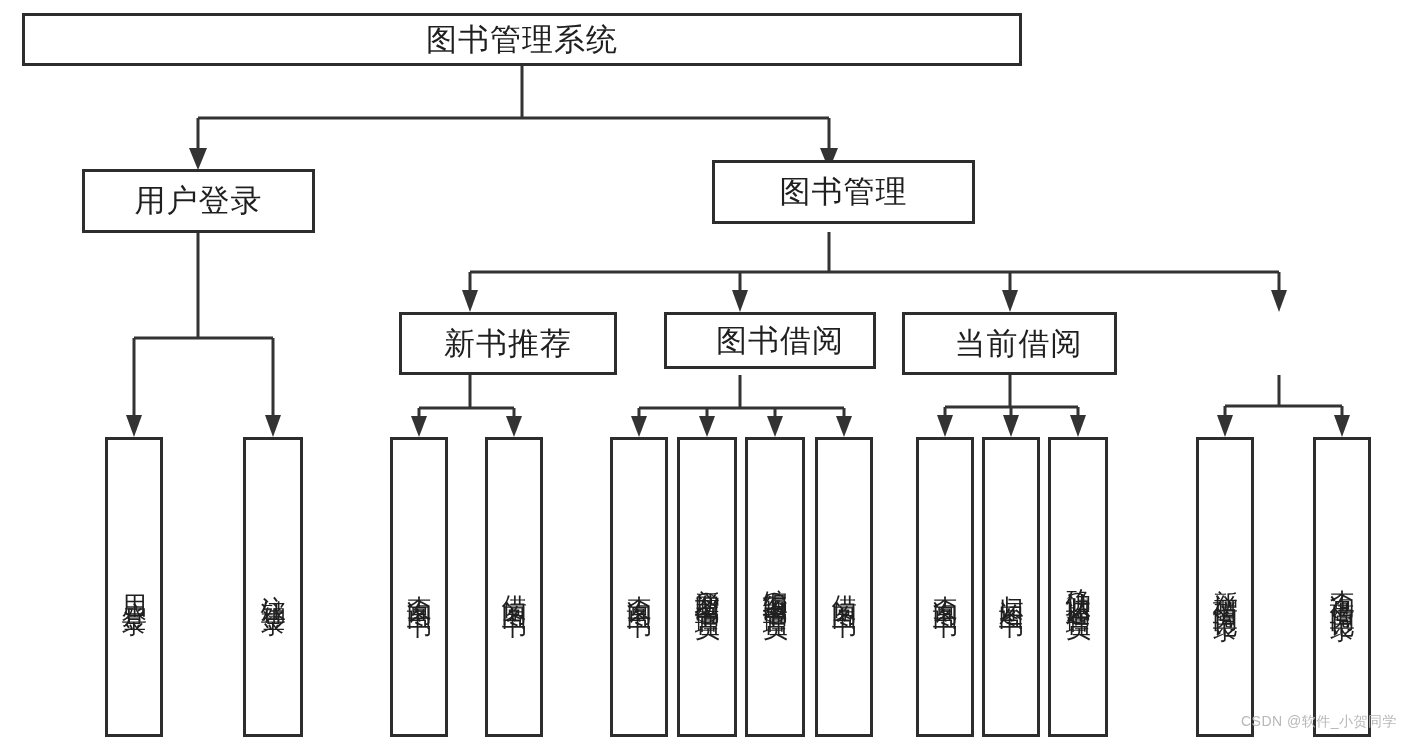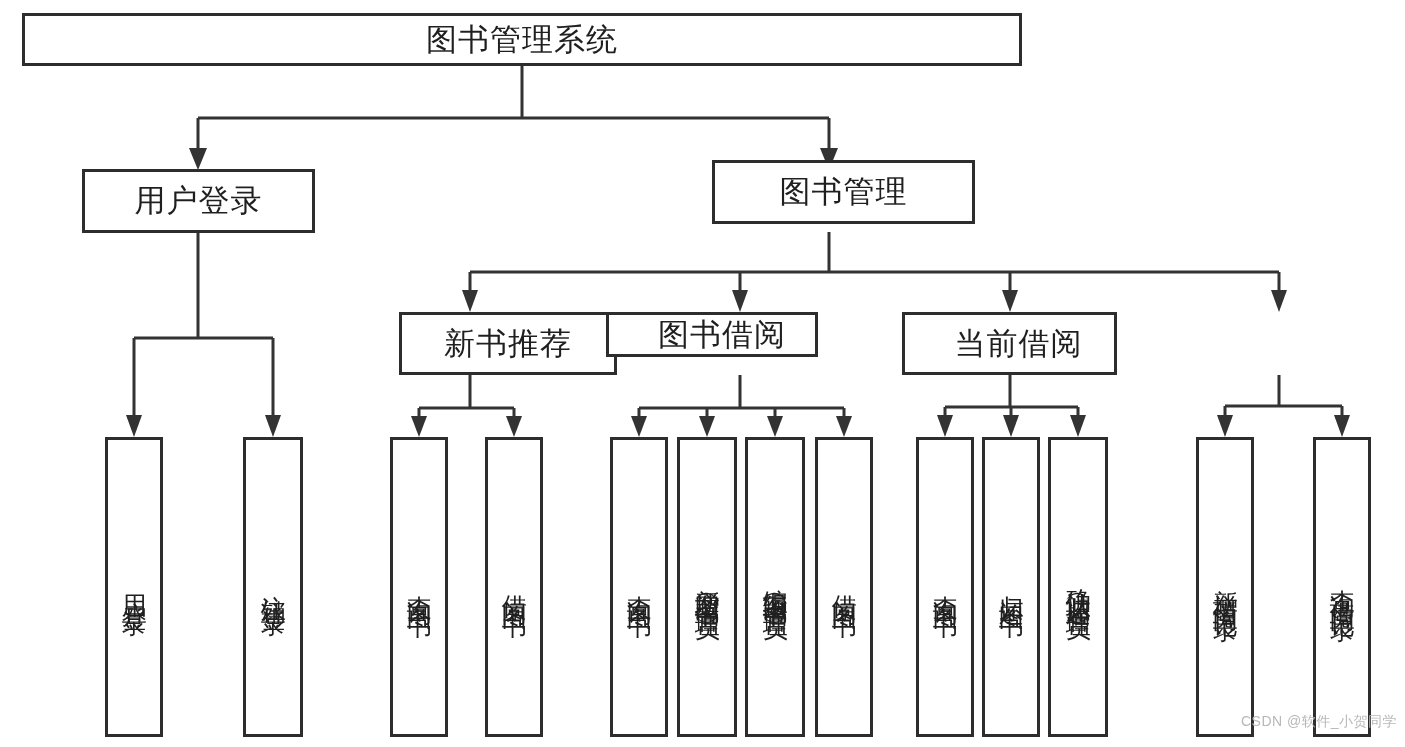--- a/index.html
+++ b/index.html
@@ -143,21 +143,21 @@
   <div class="node node-h" style="left:82px; top:169px; width:233px; height:64px;">
     <span>用户登录</span>
   </div>
   <div class="node node-h" style="left:712px; top:160px; width:263px; height:64px;">
     <span>图书管理</span>
   </div>
 
   <div class="node node-h" style="left:360px; top:312px; width:218px; height:63px;margin-left:39px;">
     <span>新书推荐</span>
   </div>
-  <div class="node node-h" style="left:606px; top:312px; width:212px; height:45px;padding-left:20px;">
+  <div class="node node-h" style="left:664px; top:312px; width:212px; height:57px;padding-left:20px;">
     <span>图书借阅</span>
   </div>
   <div class="node node-h" style="left:902px; top:312px; width:215px; height:63px;padding-left:18px;">
     <span>当前借阅</span>
   </div>
 
   <div class="node node-v" style="left:105px;">
     <span class="vtext">用户登录</span>
   </div>
   <div class="node node-v" style="left:243px; width:60px;">

